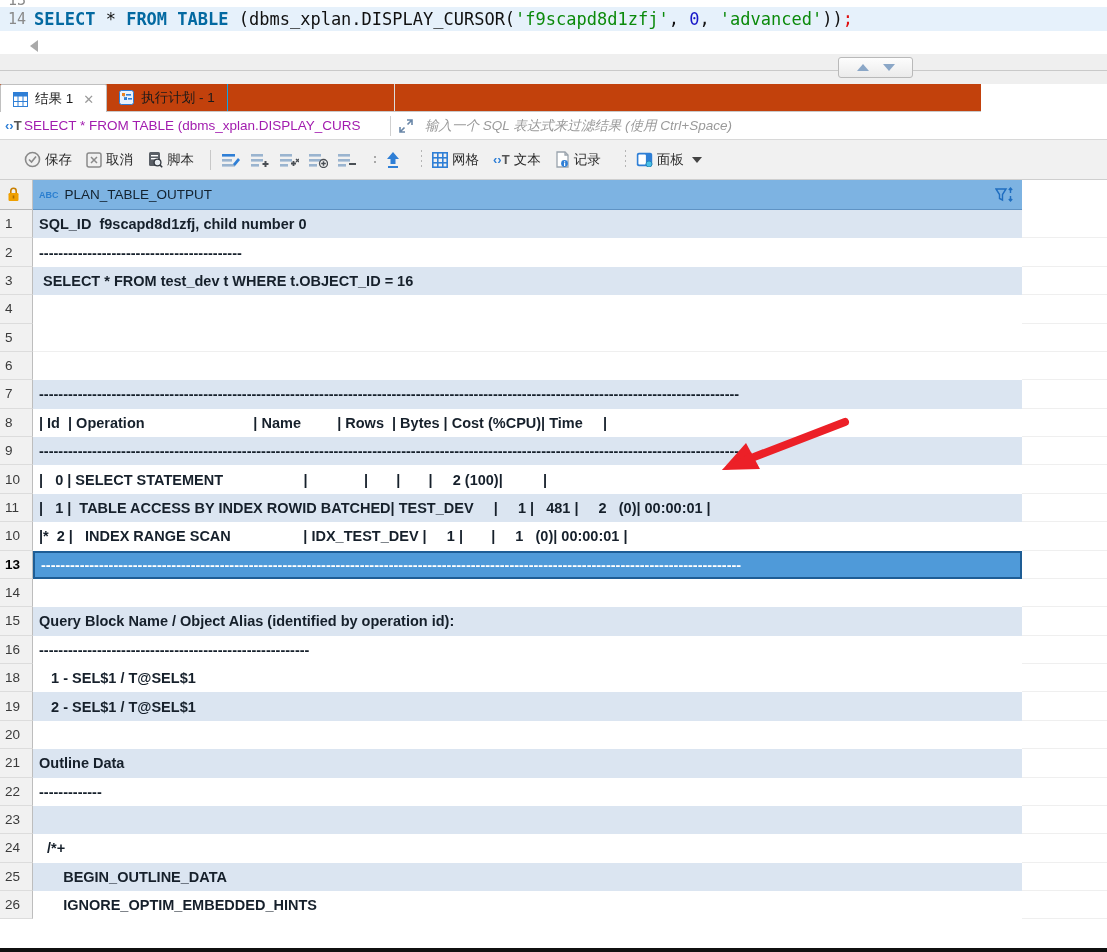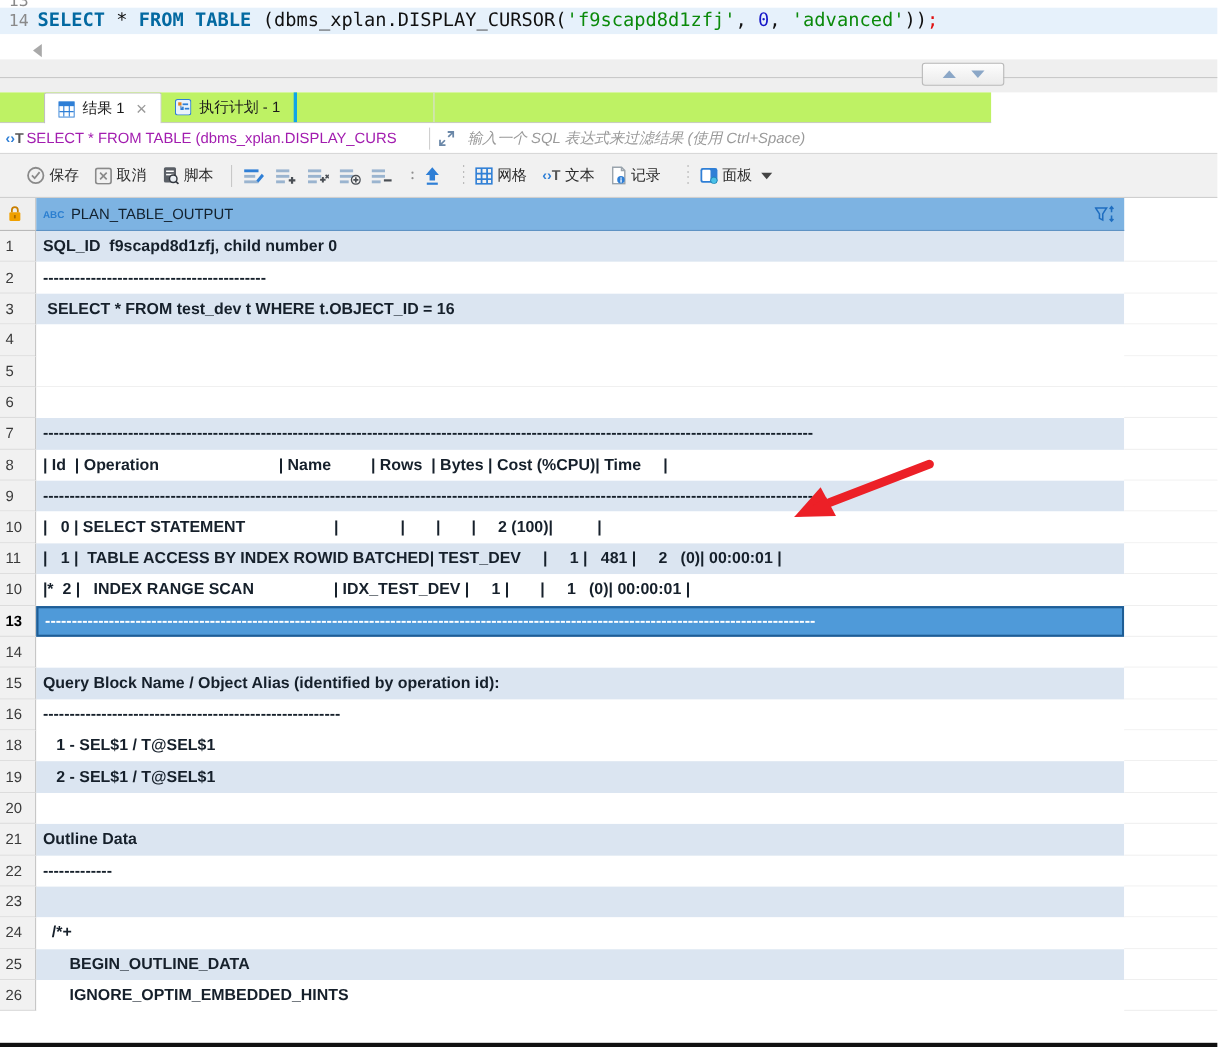--- a/index.html
+++ b/index.html
@@ -23,24 +23,24 @@
                 border-top:6px solid transparent; border-bottom:6px solid transparent;
                 border-right:8px solid #a9a9a9; }
   #sash { position:absolute; left:0; top:54px; width:1107px; height:30px; background:#efefef; }
   #sash-line { position:absolute; left:0; top:16px; width:1107px; height:1px; background:#c9c9c9; }
   #splitter-buttons { position:absolute; left:838px; top:3px; width:75px; height:21px; background:linear-gradient(#fdfdfd,#ebebeb);
                       border:1px solid #b9b9b9; border-radius:3px; display:flex; align-items:center; justify-content:center; gap:14px; }
   .tri-up { width:0; height:0; border-left:6px solid transparent; border-right:6px solid transparent; border-bottom:7px solid #8ba7c7; }
   .tri-down { width:0; height:0; border-left:6px solid transparent; border-right:6px solid transparent; border-top:7px solid #8ba7c7; }
 
   
-  #tabbar { position:absolute; left:0; top:84px; width:901px; height:28px; background:#bef264;
-            border-bottom:1px solid #c9c9c9; display:flex; align-items:stretch;padding-left:40px; }
+  #tabbar { position:absolute; left:0; top:84px; width:981px; height:28px; background:#c2410c;
+            border-bottom:1px solid #c9c9c9; display:flex; align-items:stretch; }
   .tab { display:flex; align-items:center; gap:7px; padding:0 12px; font-size:13.5px; color:#1a1a1a;
-         border-right:3px solid #0ea5e9; }
+         border-right:1px solid #0ea5e9; }
   .tab.active { background:#fff; border:1px solid #c0c0c0; border-bottom:none; border-radius:2px 2px 0 0; height:29px; }
   .tab .close-x { color:#9a9a9a; font-size:13px; margin-left:3px; }
   #tab-divider { position:absolute; left:394px; top:0; width:1px; height:27px; background:#dcdcdc; }
 
   
   #filterbar { position:absolute; left:0; top:112px; width:1107px; height:28px; background:#fff;
                border-bottom:1px solid #d8d8d8; display:flex; align-items:center; }
   #filter-sql-icon { flex:0 0 24px; padding-left:5px; font-size:13px; font-weight:bold; }
   #filter-sql-icon .ang { color:#2f7fd6; } #filter-sql-icon .tee { color:#555; }
   #filter-query { width:364px; overflow:hidden; white-space:nowrap; color:#a21caf; font-size:13.5px; }

